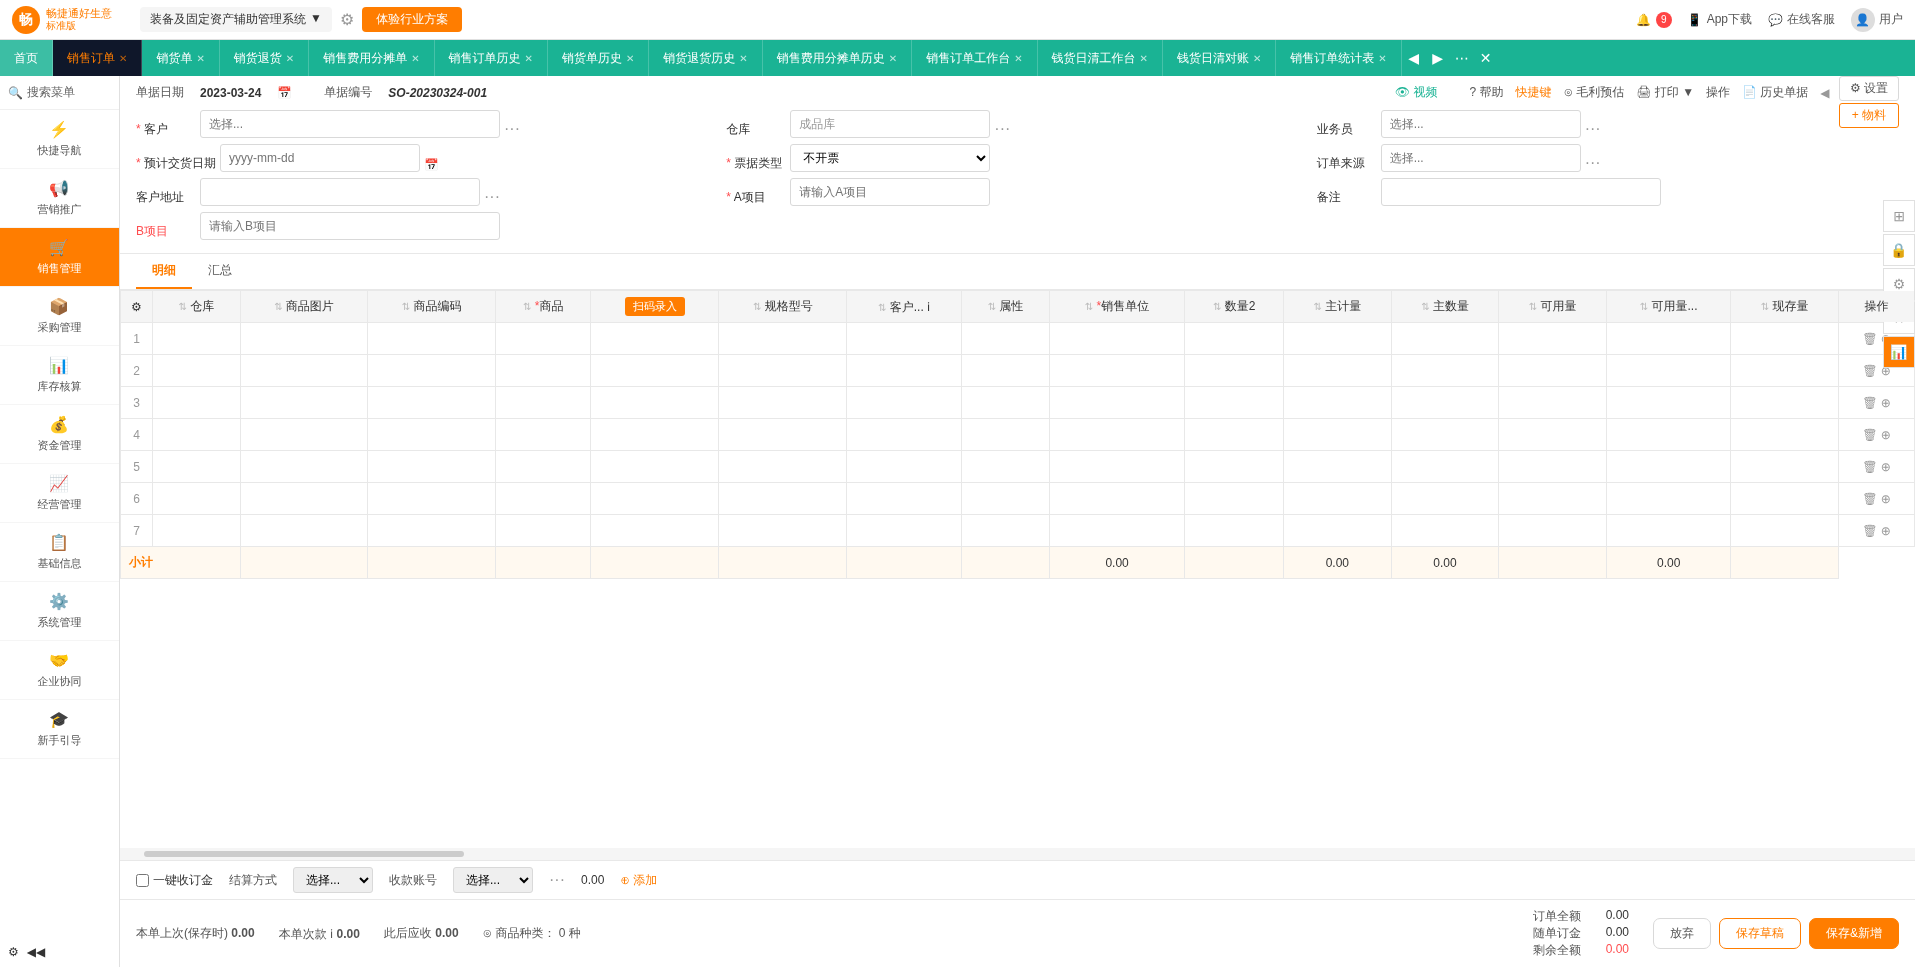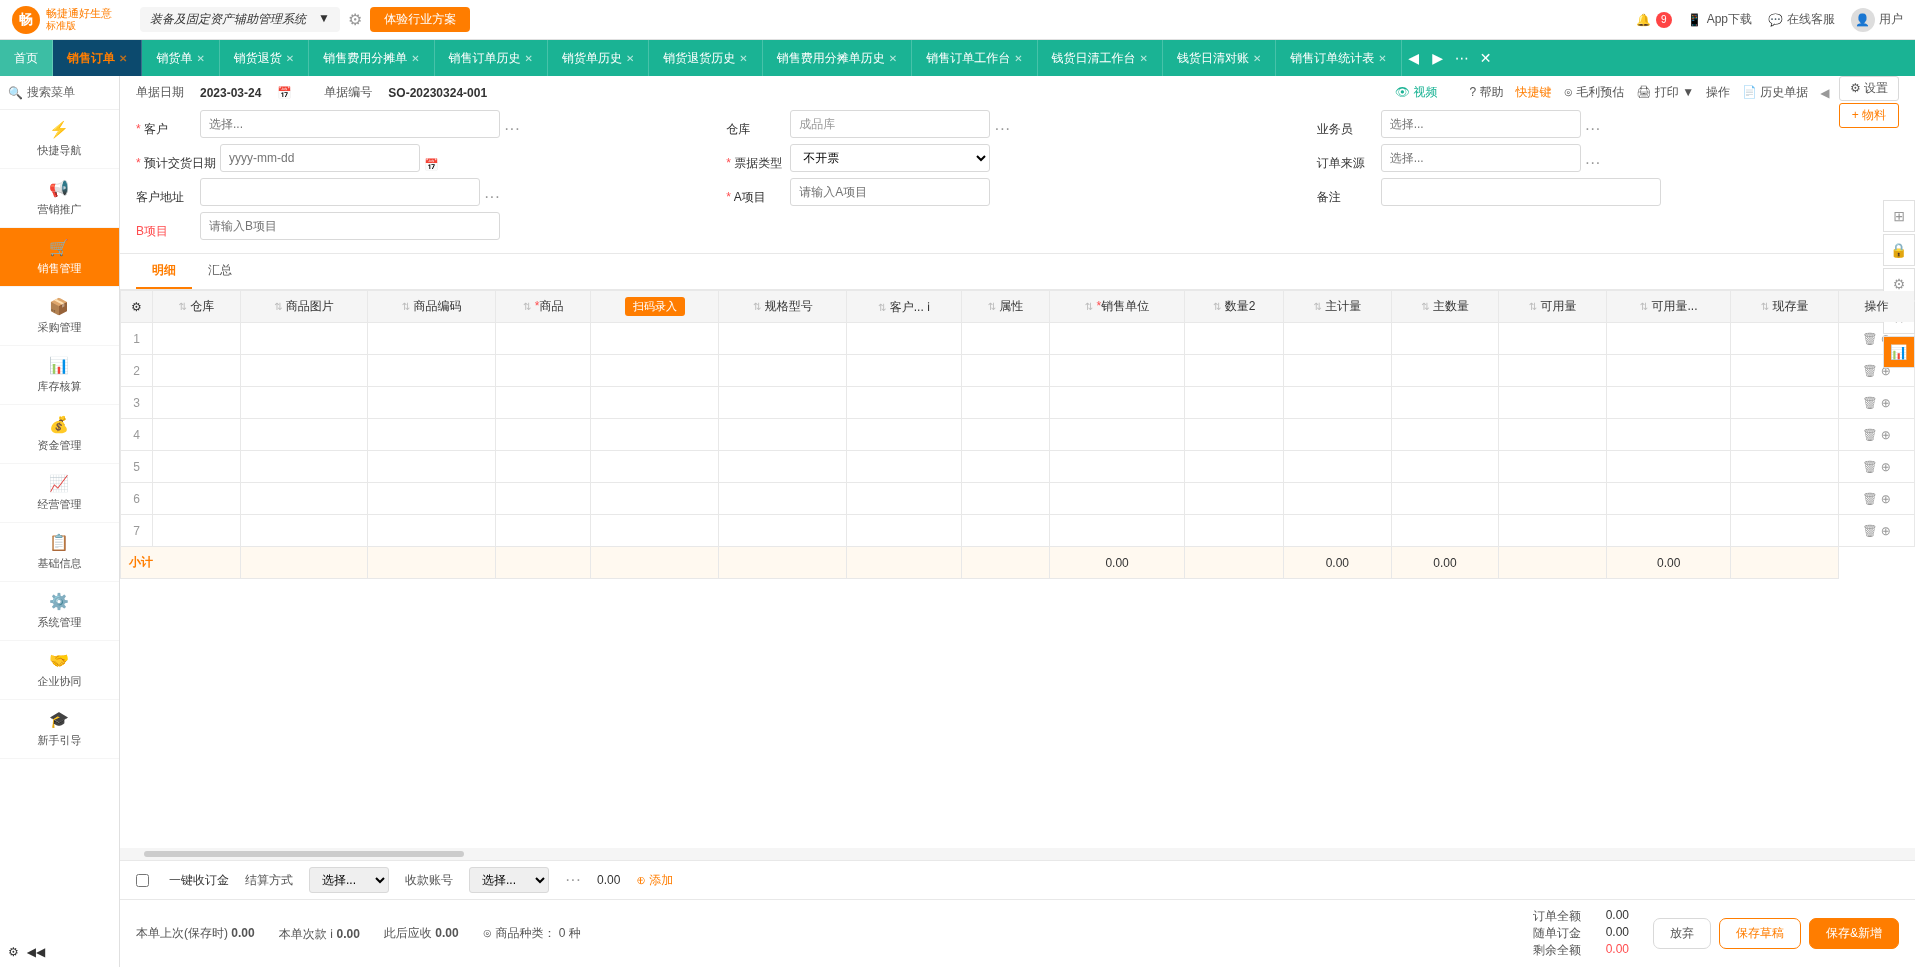--- a/index.html
+++ b/index.html
@@ -4,30 +4,30 @@
   <style>
     * { box-sizing: border-box; margin: 0; padding: 0; }
     body { font-family: 'Microsoft YaHei', Arial, sans-serif; font-size: 12px; background: #f5f5f5; color: #333; overflow: hidden; height: 967px; width: 1915px; }
 
     
     .top-bar { height: 40px; background: #fff; display: flex; align-items: center; padding: 0 12px; border-bottom: 1px solid #e0e0e0; justify-content: space-between; }
     .top-bar-left { display: flex; align-items: center; gap: 8px; }
     .logo-area { display: flex; align-items: center; gap: 6px; width: 120px; }
     .logo-icon { width: 28px; height: 28px; background: #ff7d00; border-radius: 50%; display: flex; align-items: center; justify-content: center; color: #fff; font-size: 14px; font-weight: bold; }
     .logo-text { font-size: 11px; color: #ff7d00; line-height: 1.2; }
-    .system-name { display: flex; gap: 12px; font-size: 12px; color: #333; background: #f5f5f5; padding: 4px 10px; border-radius: 4px; cursor: pointer; font-style: italic; }
+    .system-name { display: flex; gap: 4px; font-size: 12px; color: #333; background: #f5f5f5; padding: 4px 10px; border-radius: 4px; cursor: pointer; }
     .top-bar-solution { background: #ff7d00; color: #fff; padding: 4px 14px; border-radius: 4px; font-size: 12px; cursor: pointer; border: none; }
     .top-bar-right { display: flex; align-items: center; gap: 16px; font-size: 12px; color: #555; }
     .top-bar-right-item { display: flex; align-items: center; gap: 4px; cursor: pointer; }
     .badge { background: #ff4444; color: #fff; border-radius: 50%; width: 16px; height: 16px; font-size: 10px; display: flex; align-items: center; justify-content: center; }
 
     
     .nav-tabs { height: 36px; background: #1ab394; display: flex; align-items: center; padding: 0 0; overflow: hidden; }
     .nav-tab { padding: 0 14px; height: 36px; display: flex; align-items: center; font-size: 12px; color: #fff; cursor: pointer; white-space: nowrap; border-right: 1px solid rgba(255,255,255,0.2); }
-    .nav-tab.active { background: #0c4a6e; color: #ff7d00; font-weight: bold; }
+    .nav-tab.active { background: #0f172a; color: #ff7d00; }
     .nav-tab-close { margin-left: 4px; font-size: 10px; opacity: 0.7; }
     .nav-arrow { width: 24px; height: 36px; display: flex; align-items: center; justify-content: center; color: #fff; cursor: pointer; font-size: 14px; }
 
     
     .main-layout { display: flex; height: calc(967px - 76px); }
 
     
     .sidebar { width: 120px; background: #fff; border-right: 1px solid #e0e0e0; display: flex; flex-direction: column; }
     .sidebar-search { padding: 8px; border-bottom: 1px solid #f0f0f0; display: flex; align-items: center; gap: 4px; font-size: 12px; color: #666; cursor: pointer; }
     .sidebar-menu-item { padding: 10px 12px; display: flex; flex-direction: column; align-items: center; gap: 4px; cursor: pointer; font-size: 11px; color: #555; border-bottom: 1px solid #f5f5f5; }
@@ -68,21 +68,21 @@
     .summary-row td { background: #fff9f0; font-weight: normal; color: #333; }
     .summary-label { color: #ff7d00; font-weight: bold; }
     .summary-value { color: #ff4d4f; }
 
     
     .scroll-bar-area { height: 12px; background: #f5f5f5; display: flex; align-items: center; padding: 0 8px; }
     .scroll-thumb { height: 6px; width: 320px; background: #ccc; border-radius: 3px; margin-left: 16px; }
 
     
     .form-footer { background: #fff; border-top: 1px solid #e8e8e8; padding: 6px 16px; display: flex; align-items: center; gap: 16px; }
-    .checkbox-item { display: flex; align-items: center; gap: 20px; font-size: 12px; }
+    .checkbox-item { display: flex; align-items: center; gap: 4px; font-size: 12px; }
     .footer-select { border: 1px solid #d9d9d9; border-radius: 3px; padding: 2px 8px; font-size: 12px; height: 26px; }
     .footer-amount { color: #333; }
     .add-link { color: #ff7d00; cursor: pointer; }
 
     
     .bottom-bar { background: #fff; border-top: 1px solid #e8e8e8; padding: 8px 16px; display: flex; align-items: center; justify-content: space-between; }
     .bottom-bar-left { display: flex; align-items: center; gap: 24px; font-size: 12px; color: #555; }
     .bottom-bar-right { display: flex; align-items: center; gap: 8px; }
     .order-summary { display: flex; flex-direction: column; align-items: flex-end; font-size: 12px; color: #333; margin-right: 16px; }
     .order-summary-row { display: flex; gap: 8px; }
@@ -213,21 +213,21 @@
 
   <div class="content">
 
     <div class="form-area">
 
       <div class="form-header">
         <span style="color:#555;">单据日期</span>
         <span style="font-weight:bold;">2023-03-24</span>
         <span style="color:#999;cursor:pointer;">📅</span>
         <span style="color:#555;margin-left:16px;">单据编号</span>
-        <span style="font-weight:bold;">SO-20230324-001</span>
+        <span style="font-weight:bold;font-style:italic;">SO-20230324-001</span>
         <div style="margin-left:auto;display:flex;align-items:center;gap:12px;">
           <span style="color:#1ab394;cursor:pointer;">👁 <span>视频</span></span>
           <span style="color:#555;cursor:pointer;margin-left:20px;">? <span>帮助</span></span>
           <span style="color:#ff7d00;cursor:pointer;"><span>快捷键</span></span>
           <span style="color:#555;cursor:pointer;">⊙ <span>毛利预估</span></span>
           <span style="color:#555;cursor:pointer;">🖨 <span>打印</span> ▼</span>
           <span style="color:#555;cursor:pointer;"><span>操作</span></span>
           <span style="color:#555;cursor:pointer;">📄 <span>历史单据</span></span>
           <span style="color:#999;cursor:pointer;">◀</span>
           <span style="color:#999;cursor:pointer;">▶</span>

